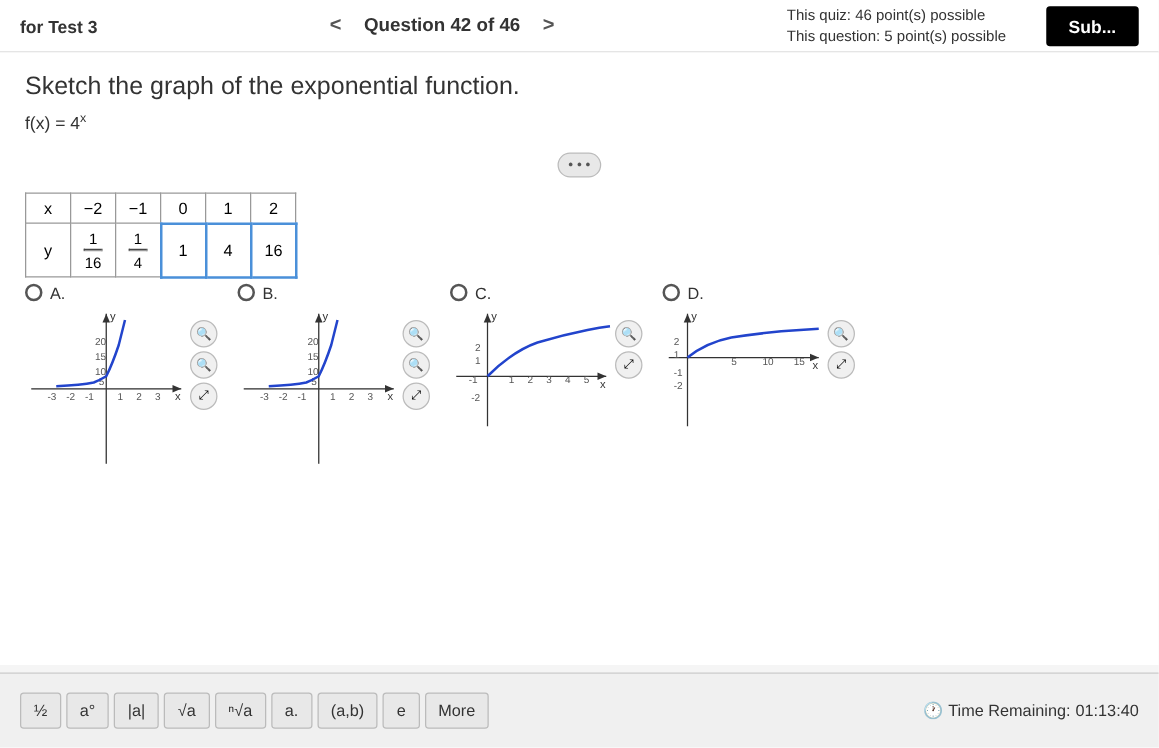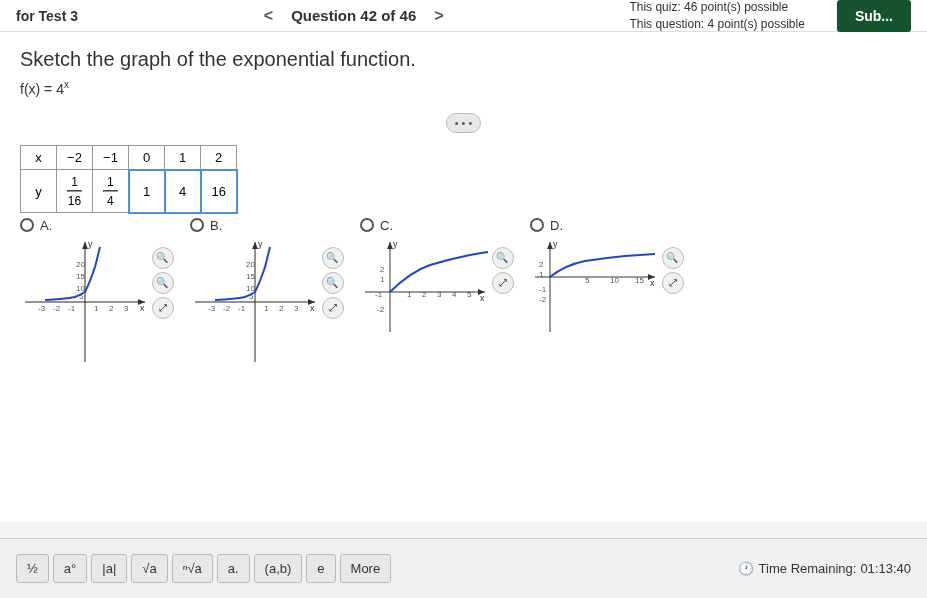--- a/index.html
+++ b/index.html
@@ -11,21 +11,21 @@
       overflow: hidden;
       position: relative;
     }
     .top-bar {
       background: #fff;
       border-bottom: 1px solid #ddd;
       display: flex;
       align-items: center;
       justify-content: space-between;
       padding: 8px 16px;
-      height: 32px;
+      height: 42px;
     }
     .top-bar-left {
       font-size: 14px;
       font-weight: bold;
       color: #333;
     }
     .top-bar-center {
       display: flex;
       align-items: center;
       gap: 12px;
@@ -44,21 +44,21 @@
       align-items: flex-end;
       gap: 32px;
     }
     .quiz-info {
       font-size: 12px;
       color: #333;
       text-align: left;
     }
     .quiz-info div { line-height: 1.4; }
     .submit-btn {
-      background: #14532d;
+      background: #000000;
       color: #fff;
       border: none;
       padding: 8px 18px;
       font-size: 14px;
       font-weight: bold;
       cursor: pointer;
       border-radius: 3px;
     }
     .main-content {
       background: #fff;
@@ -218,21 +218,21 @@
 <div class="top-bar">
   <div class="top-bar-left">for Test 3</div>
   <div class="top-bar-center">
     <span class="nav-arrow">&lt;</span>
     <span>Question 42 of 46</span>
     <span class="nav-arrow">&gt;</span>
   </div>
   <div class="top-bar-right">
     <div class="quiz-info">
       <div>This quiz: 46 point(s) possible</div>
-      <div>This question: 4 point(s) possible</div>
+      <div>This question: 5 point(s) possible</div>
     </div>
     <button class="submit-btn">Sub...</button>
   </div>
 </div>
 
 <div class="main-content">
   <div class="question-text">Sketch the graph of the exponential function.</div>
   <div class="function-label">
     <span>f(x) = 4<sup>x</sup></span>
   </div>

